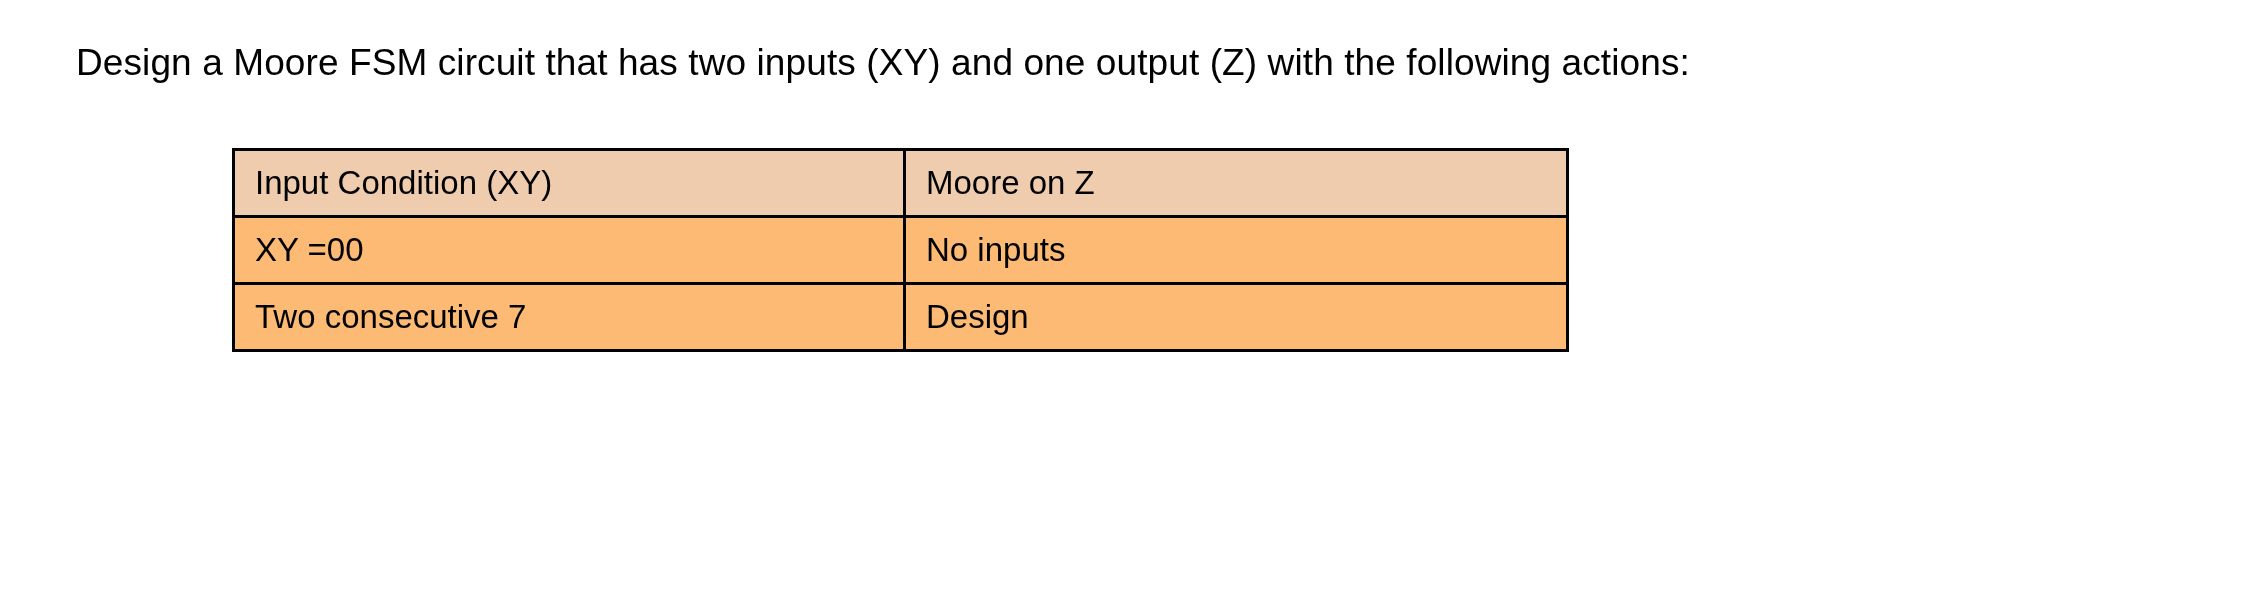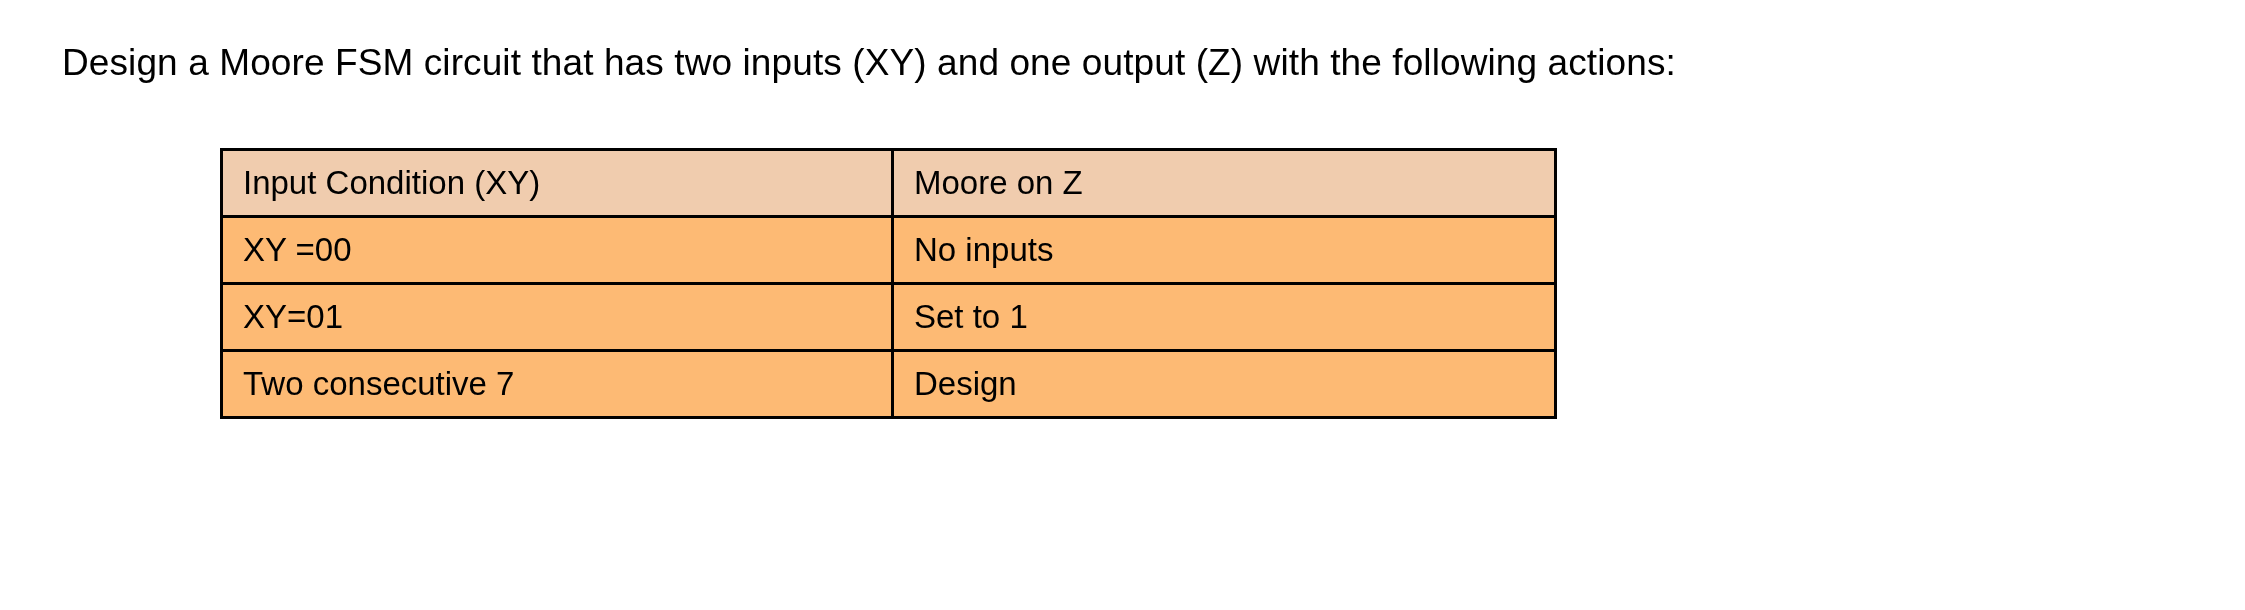--- a/index.html
+++ b/index.html
@@ -20,33 +20,33 @@
   #page {
     position: relative;
     width: 2245px;
     height: 610px;
     background: #ffffff;
   }
 
   
   .prompt-line {
     position: absolute;
-    left: 62px;
+    left: 76px;
     top: 41px;
     font-size: 37px;
     line-height: 44px;
     letter-spacing: 0.1px;
     white-space: nowrap;
     color: #000000;
   }
 
   
   .fsm-table-wrap {
     position: absolute;
-    left: 220px;
+    left: 232px;
     top: 148px;
     width: 1334px;
   }
 
   table.fsm-table {
     border-collapse: collapse;
     table-layout: fixed;
     width: 1334px;
     background: #ffffff;
   }
@@ -95,24 +95,20 @@
           <th>Input Condition (XY)</th>
           <th>Moore on Z</th>
         </tr>
       </thead>
       <tbody>
         <tr>
           <td>XY =00</td>
           <td>No inputs</td>
         </tr>
         <tr>
-          <td>XY=01</td>
-          <td>Set to 1</td>
-        </tr>
-        <tr>
           <td>Two consecutive 7</td>
           <td>Design</td>
         </tr>
       </tbody>
     </table>
   </div>
 
 </div>
 
 </body></html>

